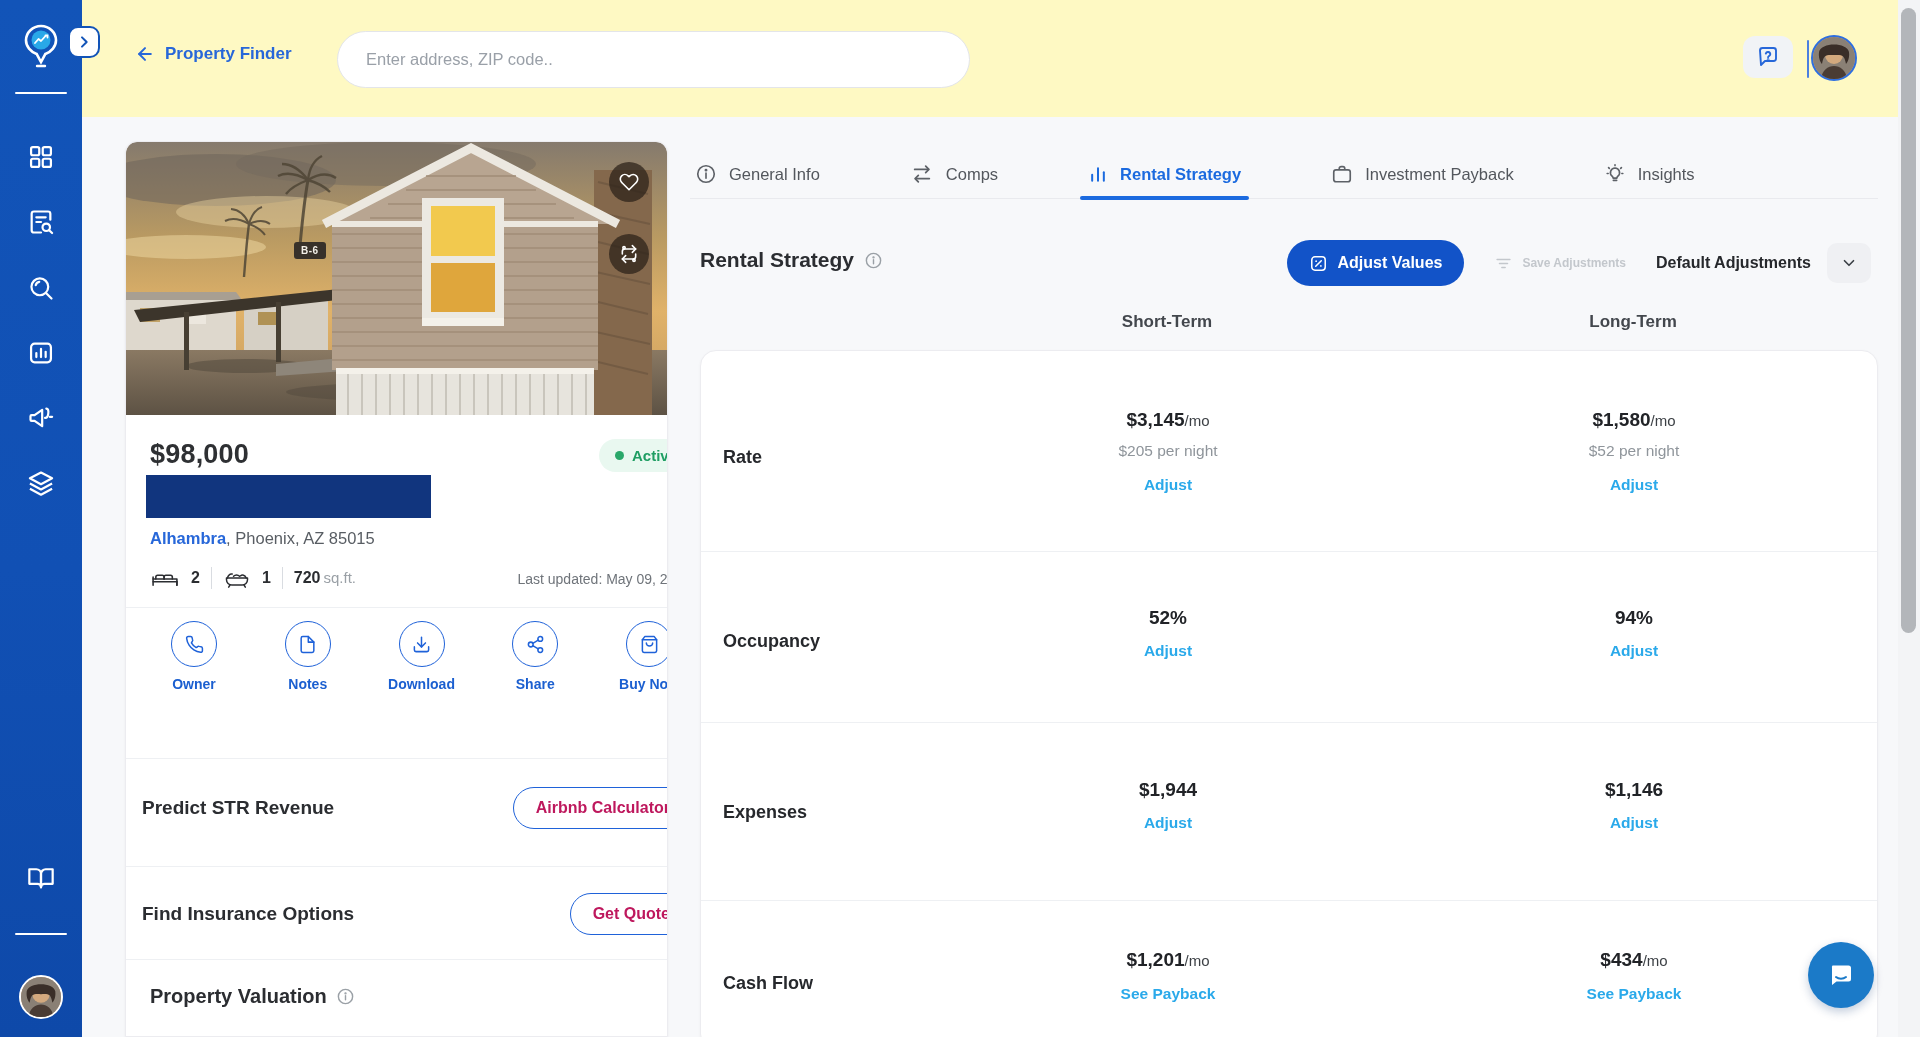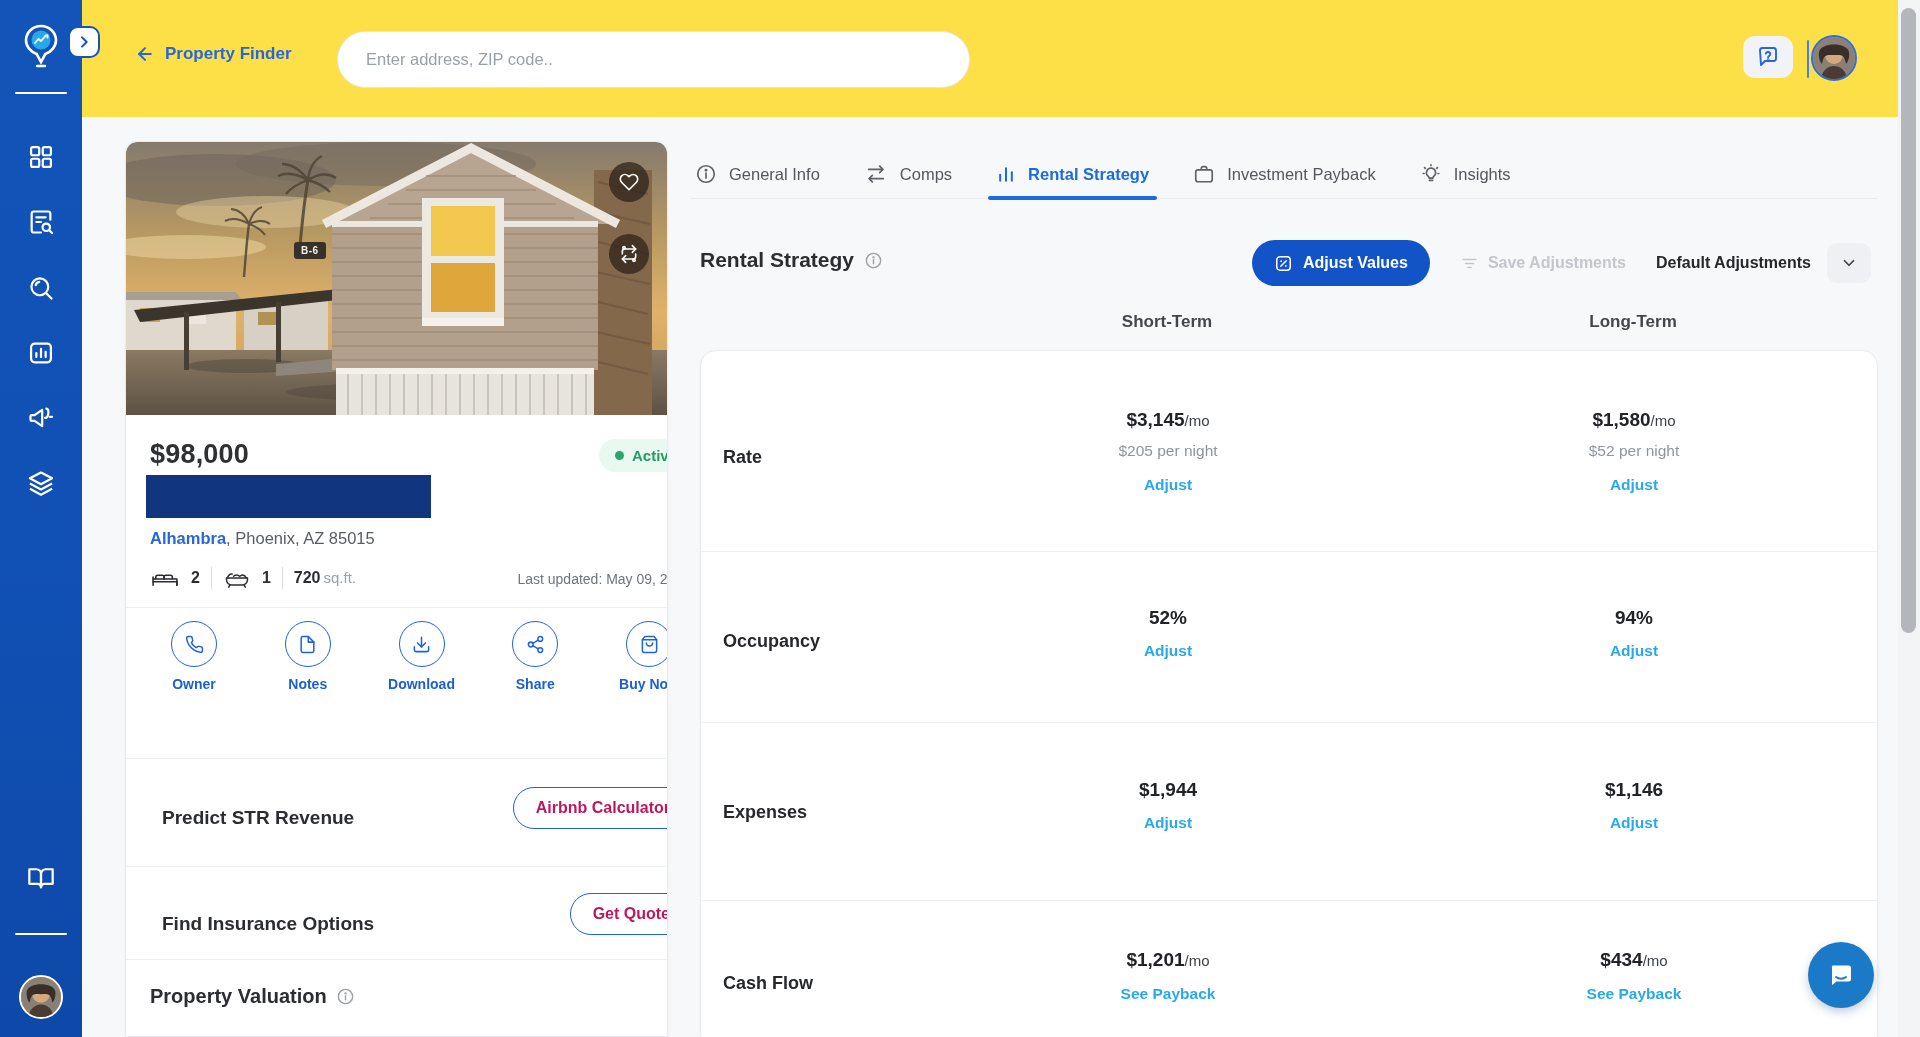--- a/index.html
+++ b/index.html
@@ -10,21 +10,21 @@
 
   
   .sidebar{left:0;top:0;width:82px;height:1037px;background:linear-gradient(180deg,#1254b8 0%,#1150b4 55%,#0e49a9 100%);z-index:30;}
   .side-icon{position:absolute;left:27px;width:28px;height:28px;color:#ffffff;cursor:pointer;}
   .side-divider{position:absolute;left:15px;width:52px;height:2px;background:#ffffff;border-radius:2px;}
   .logo-wrap{position:absolute;left:18px;top:22px;width:46px;height:50px;}
   .expand-btn{position:absolute;left:68px;top:26px;width:32px;height:32px;background:#ffffff;border:2px solid #1254b8;border-radius:10px;display:flex;align-items:center;justify-content:center;color:#1254b8;cursor:pointer;z-index:40;box-sizing:border-box;}
   .side-avatar{position:absolute;left:19px;top:975px;width:44px;height:44px;border-radius:50%;border:2px solid #ffffff;overflow:hidden;box-sizing:border-box;cursor:pointer;background:#caa27a;}
 
   
-  .header{left:82px;top:0;width:1838px;height:117px;background:#fde047;}
+  .header{left:82px;top:0;width:1838px;height:117px;background:#fef9c3;}
   .back-row{position:absolute;left:53px;top:44px;display:flex;align-items:center;gap:10px;color:#2767d9;cursor:pointer;}
   .back-title{font-size:17px;font-weight:700;color:#2767d9;}
   .search-box{position:absolute;left:255px;top:31px;width:633px;height:57px;border:1px solid #e3e5e9;border-radius:29px;background:#ffffff;box-sizing:border-box;}
   .search-box input{width:100%;height:100%;border:none;outline:none;background:transparent;border-radius:29px;padding:0 28px;font-size:16.5px;color:#3a3f45;font-family:"Liberation Sans",sans-serif;}
   .search-box input::placeholder{color:#9aa0a8;}
   .help-btn{position:absolute;left:1661px;top:36px;width:50px;height:42px;background:#f1f3f6;border-radius:12px;display:flex;align-items:center;justify-content:center;color:#2767d9;cursor:pointer;}
   .hdr-divider{position:absolute;left:1725px;top:40px;width:2px;height:38px;background:#4b7fe0;border-radius:2px;}
   .hdr-avatar{position:absolute;left:1729px;top:35px;width:46px;height:46px;border-radius:50%;border:2px solid #2e6fe0;overflow:hidden;box-sizing:border-box;cursor:pointer;background:#caa27a;}
 
   
@@ -45,43 +45,43 @@
   .stats{position:absolute;left:24px;top:152px;display:flex;align-items:center;gap:11px;color:#2b2d31;}
   .stat-num{font-size:16px;font-weight:700;color:#2b2d31;}
   .stat-unit{font-size:15px;color:#9aa0a6;margin-left:3px;}
   .stat-sep{width:1px;height:22px;background:#d9dce1;}
   .updated{position:absolute;right:26px;top:156px;font-size:14px;color:#6f747a;}
   .cdiv{position:absolute;left:0;width:543px;height:1px;background:#eef0f3;}
   .actions{position:absolute;left:24px;right:24px;top:206px;display:flex;justify-content:space-between;}
   .action{display:flex;flex-direction:column;align-items:center;gap:9px;cursor:pointer;width:88px;}
   .action-circle{width:46px;height:46px;border-radius:50%;border:1.8px solid #1f62d9;display:flex;align-items:center;justify-content:center;color:#1f62d9;box-sizing:border-box;background:#fff;}
   .action-label{font-size:14px;font-weight:700;color:#1b5fd0;white-space:nowrap;}
-  .promo-row{position:absolute;left:36px;right:24px;display:flex;justify-content:space-between;align-items:flex-end;}
+  .promo-row{position:absolute;left:16px;right:24px;display:flex;justify-content:space-between;align-items:center;}
   .promo-title{font-size:19px;font-weight:700;color:#2b2d31;}
   .pill-btn{border:1.6px solid #1f62d9;color:#be185d;border-radius:22px;padding:11px 22px;font-size:16px;font-weight:600;background:#fff;cursor:pointer;white-space:nowrap;font-family:"Liberation Sans",sans-serif;}
   .sec-title{display:flex;align-items:center;gap:9px;}
   .sec-title-text{font-size:20px;font-weight:700;color:#2b2d31;}
   .info-ic{color:#9aa0a6;}
 
   
   .tabs-wrap{left:690px;top:150px;width:1188px;height:48px;border-bottom:1px solid #e9eaee;}
-  .tabs{position:absolute;left:5px;top:0;display:flex;gap:44px;height:100%;align-items:center;}
+  .tabs{position:absolute;left:5px;top:0;display:flex;gap:90px;height:100%;align-items:center;}
   .tab{display:flex;align-items:center;gap:12px;color:#53575d;font-size:16.5px;cursor:pointer;position:relative;height:100%;}
   .tab .tab-ic{color:#5d6167;}
   .tab.active{color:#1b6adf;font-weight:700;}
   .tab.active .tab-ic{color:#1b6adf;}
   .tab.active::after{content:"";position:absolute;left:-8px;right:-8px;bottom:-2px;height:4px;background:#1b6adf;border-radius:3px;}
 
   
   .rs-head{left:700px;top:240px;width:1178px;height:46px;}
   .rs-title{position:absolute;left:0;top:8px;display:flex;align-items:center;gap:10px;}
   .rs-title-text{font-size:21px;font-weight:600;color:#2b2d31;}
   .rs-actions{position:absolute;right:7px;top:0;display:flex;align-items:center;gap:24px;}
   .btn-primary{display:flex;align-items:center;gap:10px;background:#1253c8;color:#ffffff;border:none;border-radius:24px;height:46px;padding:0 22px;font-size:16px;font-weight:600;cursor:pointer;font-family:"Liberation Sans",sans-serif;}
-  .btn-ghost{display:flex;align-items:center;gap:9px;color:#c3c7cc;font-size:16px;font-weight:600;background:none;border:none;cursor:default;font-family:"Liberation Sans",sans-serif;}
+  .btn-ghost{display:flex;align-items:center;gap:9px;color:#c3c7cc;font-size:12px;font-weight:600;background:none;border:none;cursor:default;font-family:"Liberation Sans",sans-serif;}
   .preset{font-size:16px;font-weight:700;color:#26282c;}
   .chev-btn{width:44px;height:40px;background:#eff0f3;border-radius:10px;display:flex;align-items:center;justify-content:center;color:#3a3f45;cursor:pointer;margin-left:-8px;}
 
   
   .col-head{font-size:17px;font-weight:700;color:#43474d;transform:translateX(-50%);top:312px;}
   .table-card{left:700px;top:350px;width:1178px;height:700px;background:#ffffff;border:1px solid #ececf0;border-radius:16px;box-shadow:0 1px 3px rgba(16,24,40,.04);box-sizing:border-box;}
   .trow{position:relative;width:100%;}
   .trow + .trow{border-top:1px solid #eef0f3;}
   .row-label{position:absolute;left:22px;font-size:18px;font-weight:700;color:#26282c;}
   .cell{position:absolute;transform:translateX(-50%);text-align:center;}

